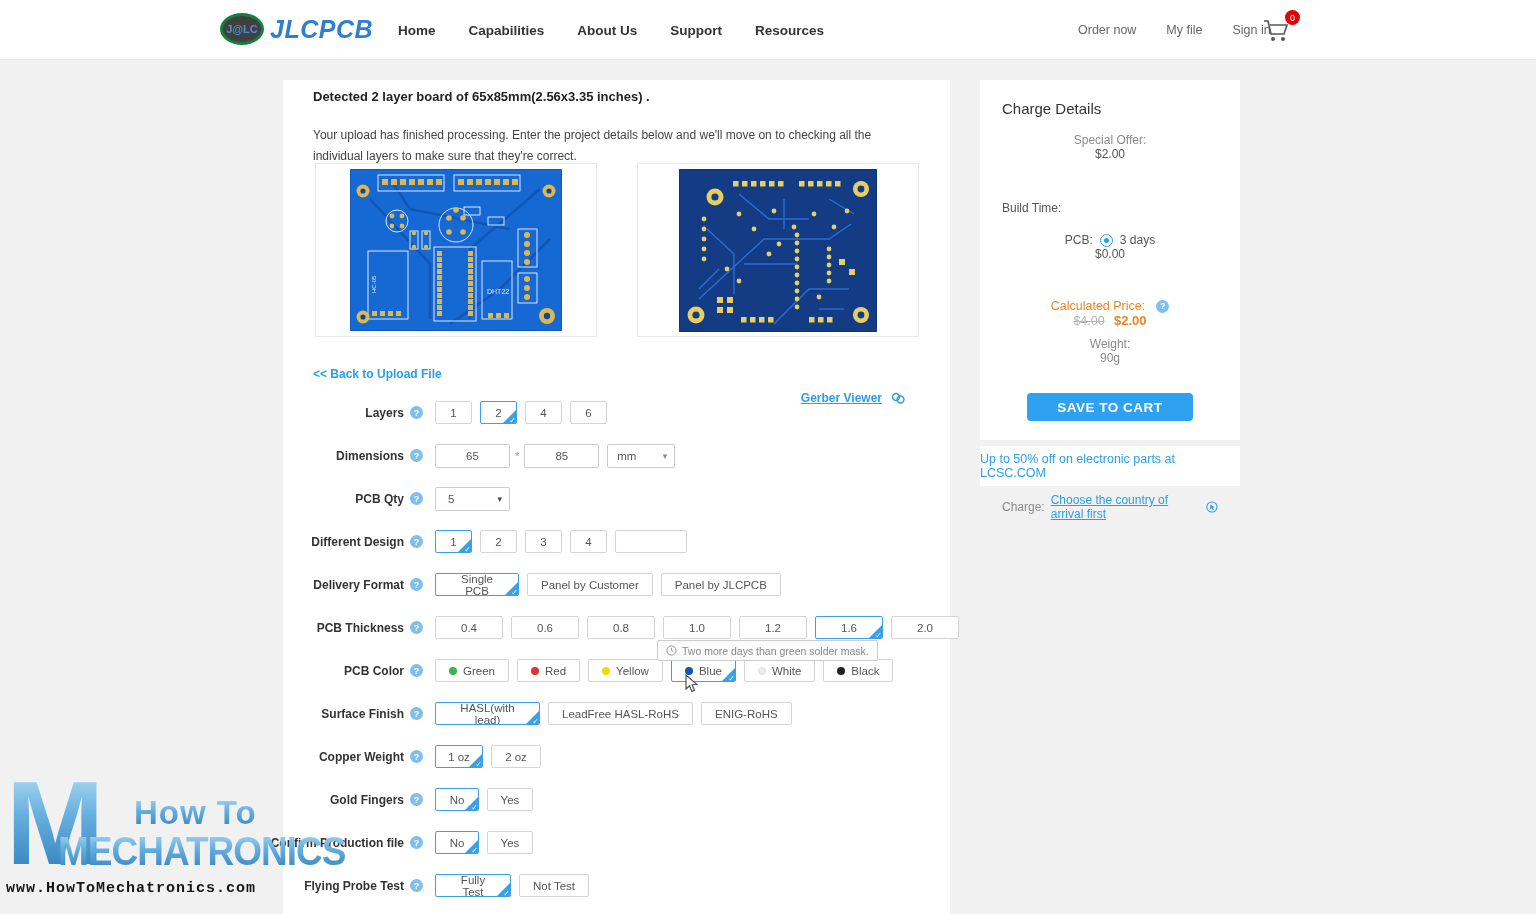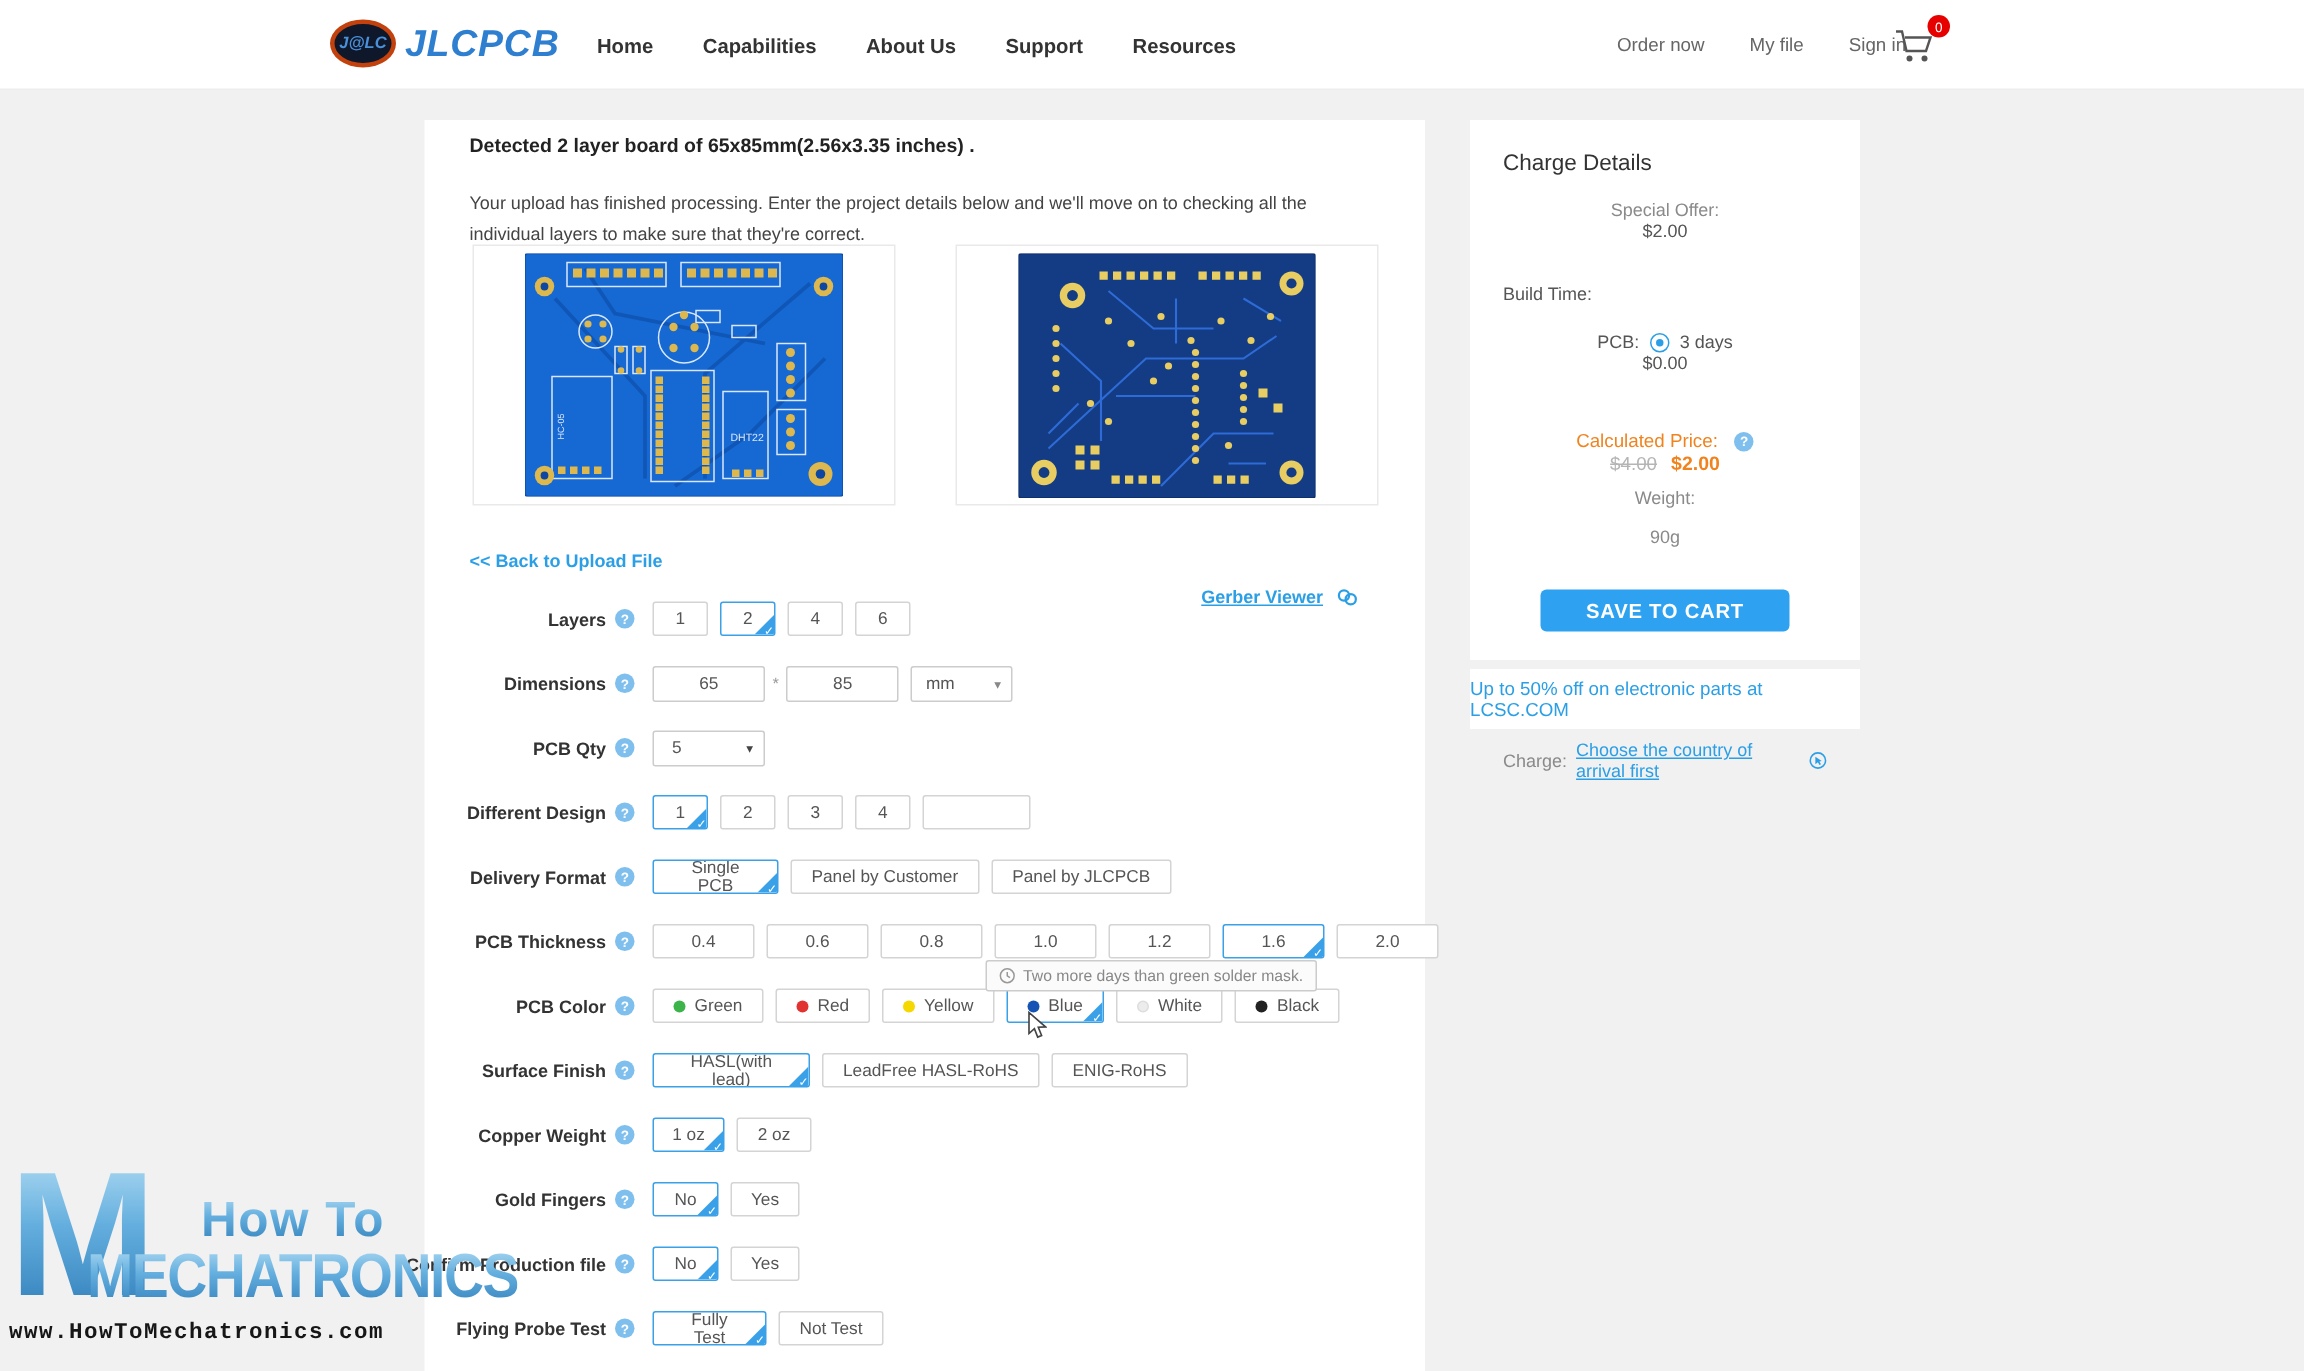--- a/index.html
+++ b/index.html
@@ -4,22 +4,22 @@
 <style>
   * { margin:0; padding:0; box-sizing:border-box; }
   html,body { width:1536px; height:914px; overflow:hidden; background:#f1f1f2;
     font-family:"Liberation Sans", sans-serif; }
 
   
   .header { position:absolute; top:0; left:0; width:1536px; height:60px; background:#fff;
     border-bottom:1px solid #ededed; z-index:5; }
   .logo { position:absolute; left:220px; top:13px; display:flex; align-items:center; gap:6px; cursor:pointer; }
   .logo-badge { display:inline-flex; align-items:center; justify-content:center;
-    width:44px; height:32px; border:3px solid #c2410c; border-radius:50%;
-    color:#4a90d9; font-size:11px; font-weight:bold; font-style:italic; background:#0f172a; }
+    width:44px; height:32px; border:3px solid #15803d; border-radius:50%;
+    color:#4a90d9; font-size:11px; font-weight:bold; background:#404040; }
   .logo-text { font-size:25px; font-weight:bold; font-style:italic; color:#2f7fd1; letter-spacing:0.5px; }
   .nav { position:absolute; left:398px; top:0; height:60px; display:flex; align-items:center; gap:33px; }
   .nav-item { font-size:13.5px; font-weight:bold; color:#333; cursor:pointer; white-space:nowrap; }
   .hdr-links { position:absolute; left:1078px; top:0; height:60px; display:flex; align-items:center; gap:30px; }
   .hdr-link { font-size:12.5px; color:#666; cursor:pointer; white-space:nowrap; }
   .cart { position:absolute; left:1262px; top:18px; width:34px; height:28px; cursor:pointer; }
   .cart-badge { position:absolute; right:-4px; top:-8px; min-width:15px; height:15px; border-radius:50%;
     background:#e60000; color:#fff; font-size:9px; display:flex; align-items:center; justify-content:center; }
 
   
@@ -68,30 +68,30 @@
   .tooltip { position:absolute; left:374px; top:560px; height:21px; background:#fbfbfb; border:1px solid #ccc;
     border-radius:2px; display:flex; align-items:center; gap:5px; padding:0 8px; font-size:10.5px; color:#888;
     white-space:nowrap; z-index:3; }
   .cursor-arrow { position:absolute; left:401px; top:594px; z-index:4; }
 
   
   .charge-card { position:absolute; left:980px; top:80px; width:260px; height:360px; background:#fff; padding:20px 22px; }
   .charge-title { font-size:15px; color:#333; margin-bottom:16px; }
   .crow { display:flex; justify-content:space-between; align-items:center; font-size:12px;flex-direction:column; }
   .muted { color:#8a8a8a; } .val { color:#555; }
-  .bt-label { margin-top:28px; font-size:12px; color:#555; }
+  .bt-label { margin-top:40px; font-size:12px; color:#555; }
   .pcb-row { margin-top:18px; }
   .pcb-left { display:flex; align-items:center; gap:7px; color:#555; }
   .radio { width:13px; height:13px; border:1px solid #2b9fe6; border-radius:50%; position:relative; display:inline-block; cursor:pointer; }
   .radio::after { content:""; position:absolute; left:3px; top:3px; width:5px; height:5px; border-radius:50%; background:#2b9fe6; }
   .calc-row { margin-top:38px; }
   .calc-label { display:flex; align-items:center; gap:5px; font-size:12.5px; color:#f0831e; }
   .old-price { color:#b5b5b5; text-decoration:line-through; font-size:12.5px; margin-right:6px; }
   .new-price { color:#f0831e; font-weight:bold; font-size:13px; }
-  .weight-row { margin-top:9px;gap:12px; }
+  .weight-row { margin-top:9px; }
   .save-btn { display:block; margin:28px auto 0; width:166px; height:28px; background:#2ea2f1; border:none;
     border-radius:4px; color:#fff; font-size:13.5px; font-weight:bold; letter-spacing:0.5px; cursor:pointer;
     font-family:"Liberation Sans",sans-serif; }
   .ship-title { margin-top:42px; font-size:12px; font-weight:bold; color:#555; }
   .ship-row { margin-top:16px; display:flex; align-items:center; gap:6px; font-size:12px; }
   .country-link { color:#2b9fe6; text-decoration:underline; cursor:pointer; }
   .lcsc-band { position:absolute; left:980px; top:446px; width:260px; height:40px; background:#fff;
     display:flex; align-items:center; justify-content:center; }
   .lcsc-link { font-size:12.5px; color:#2b9fe6; cursor:pointer; }
 

